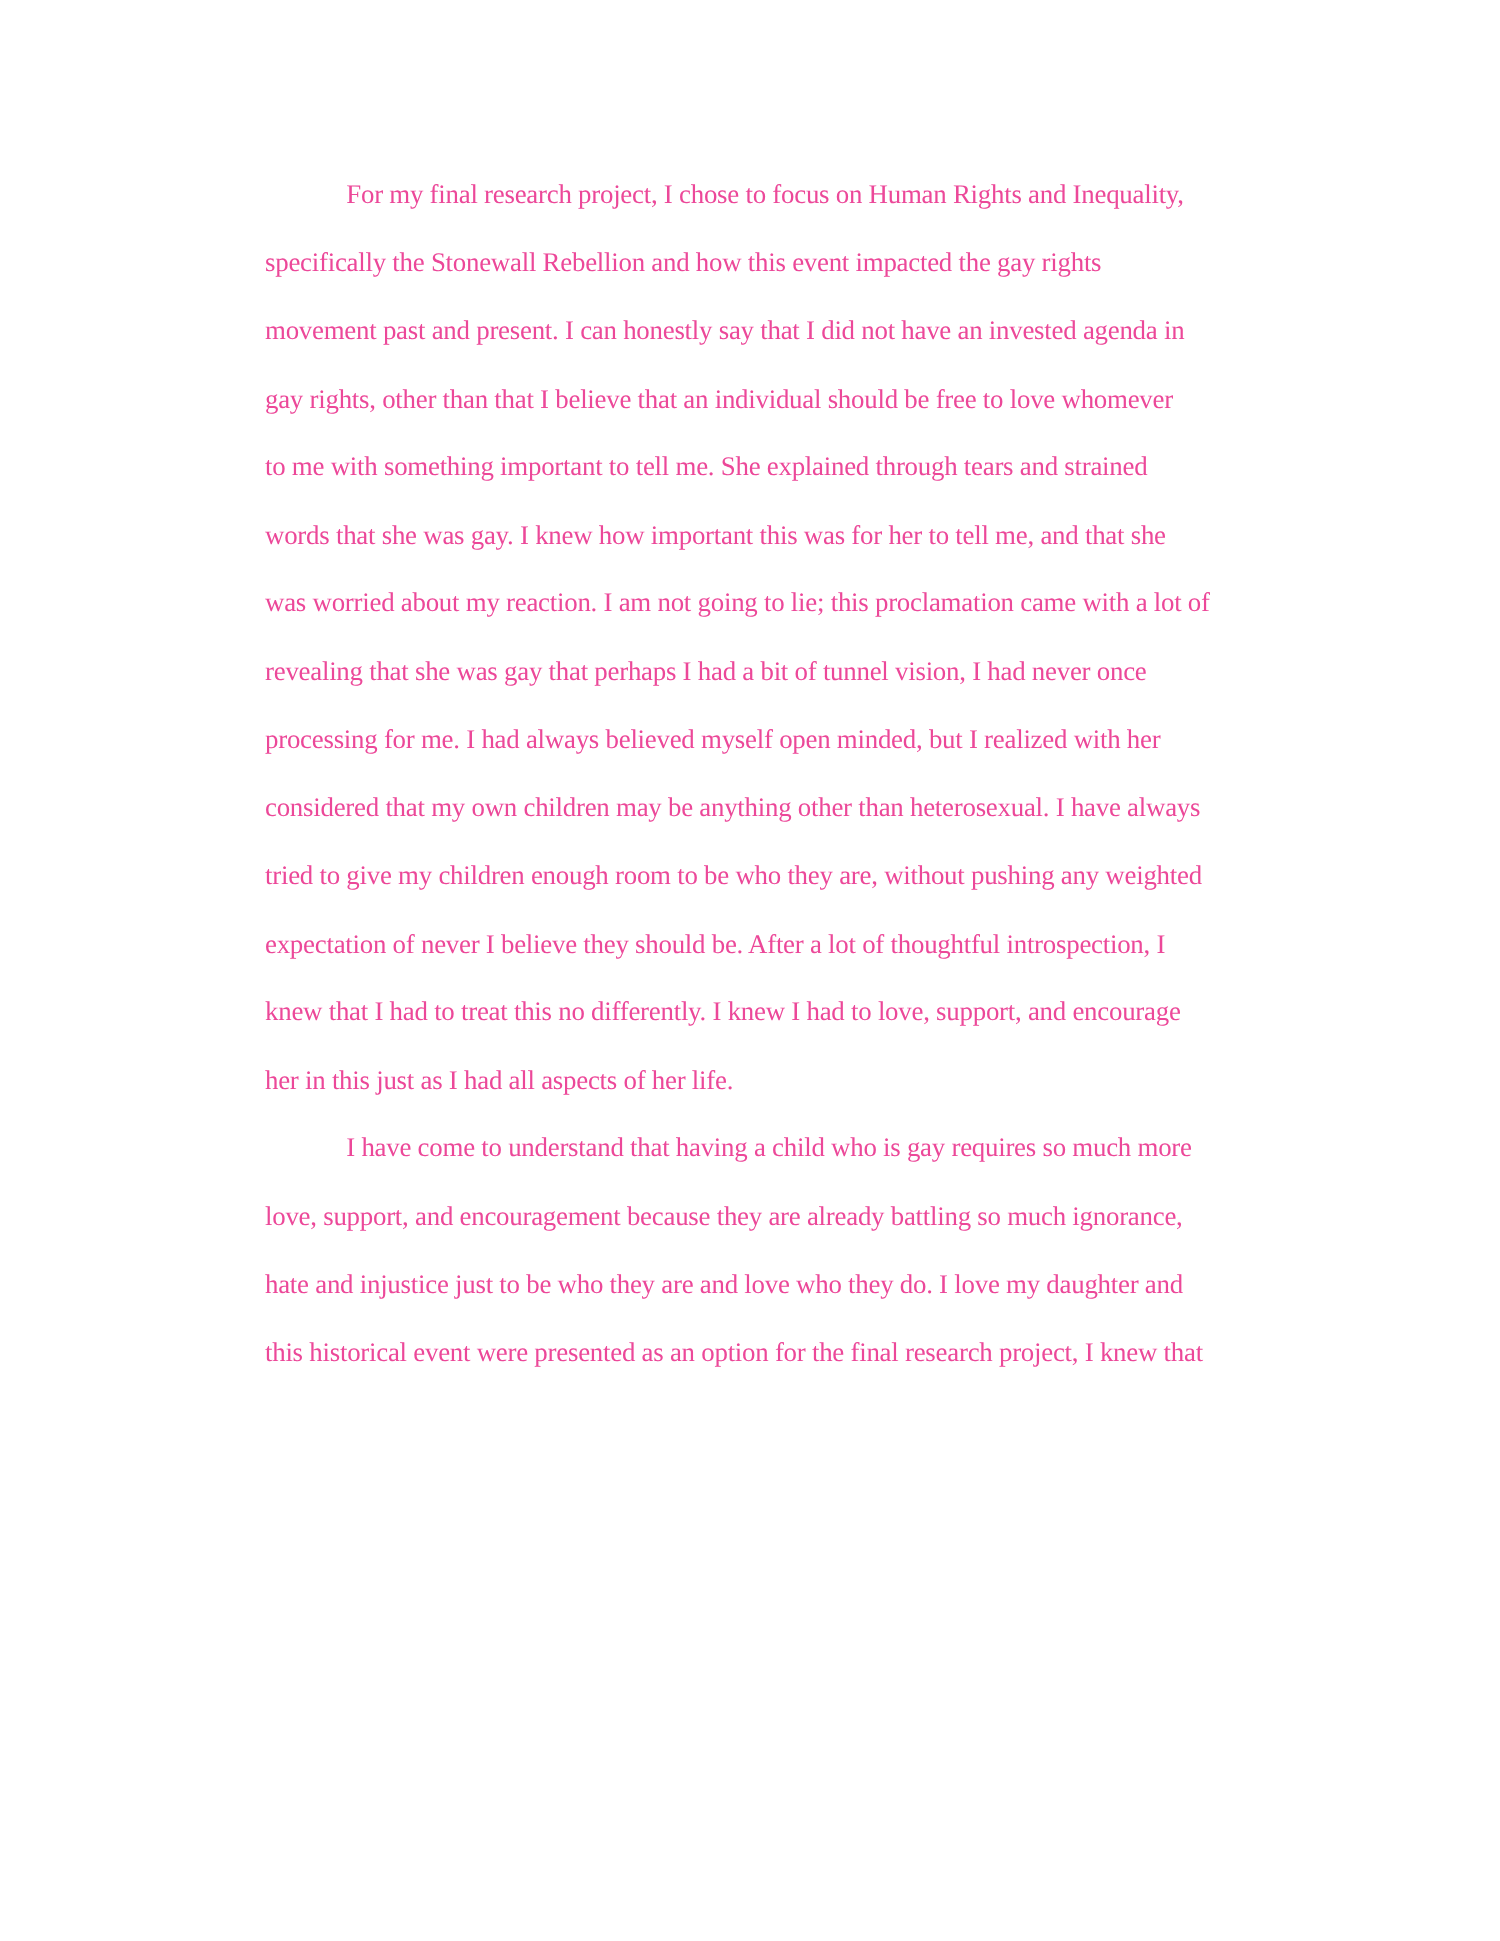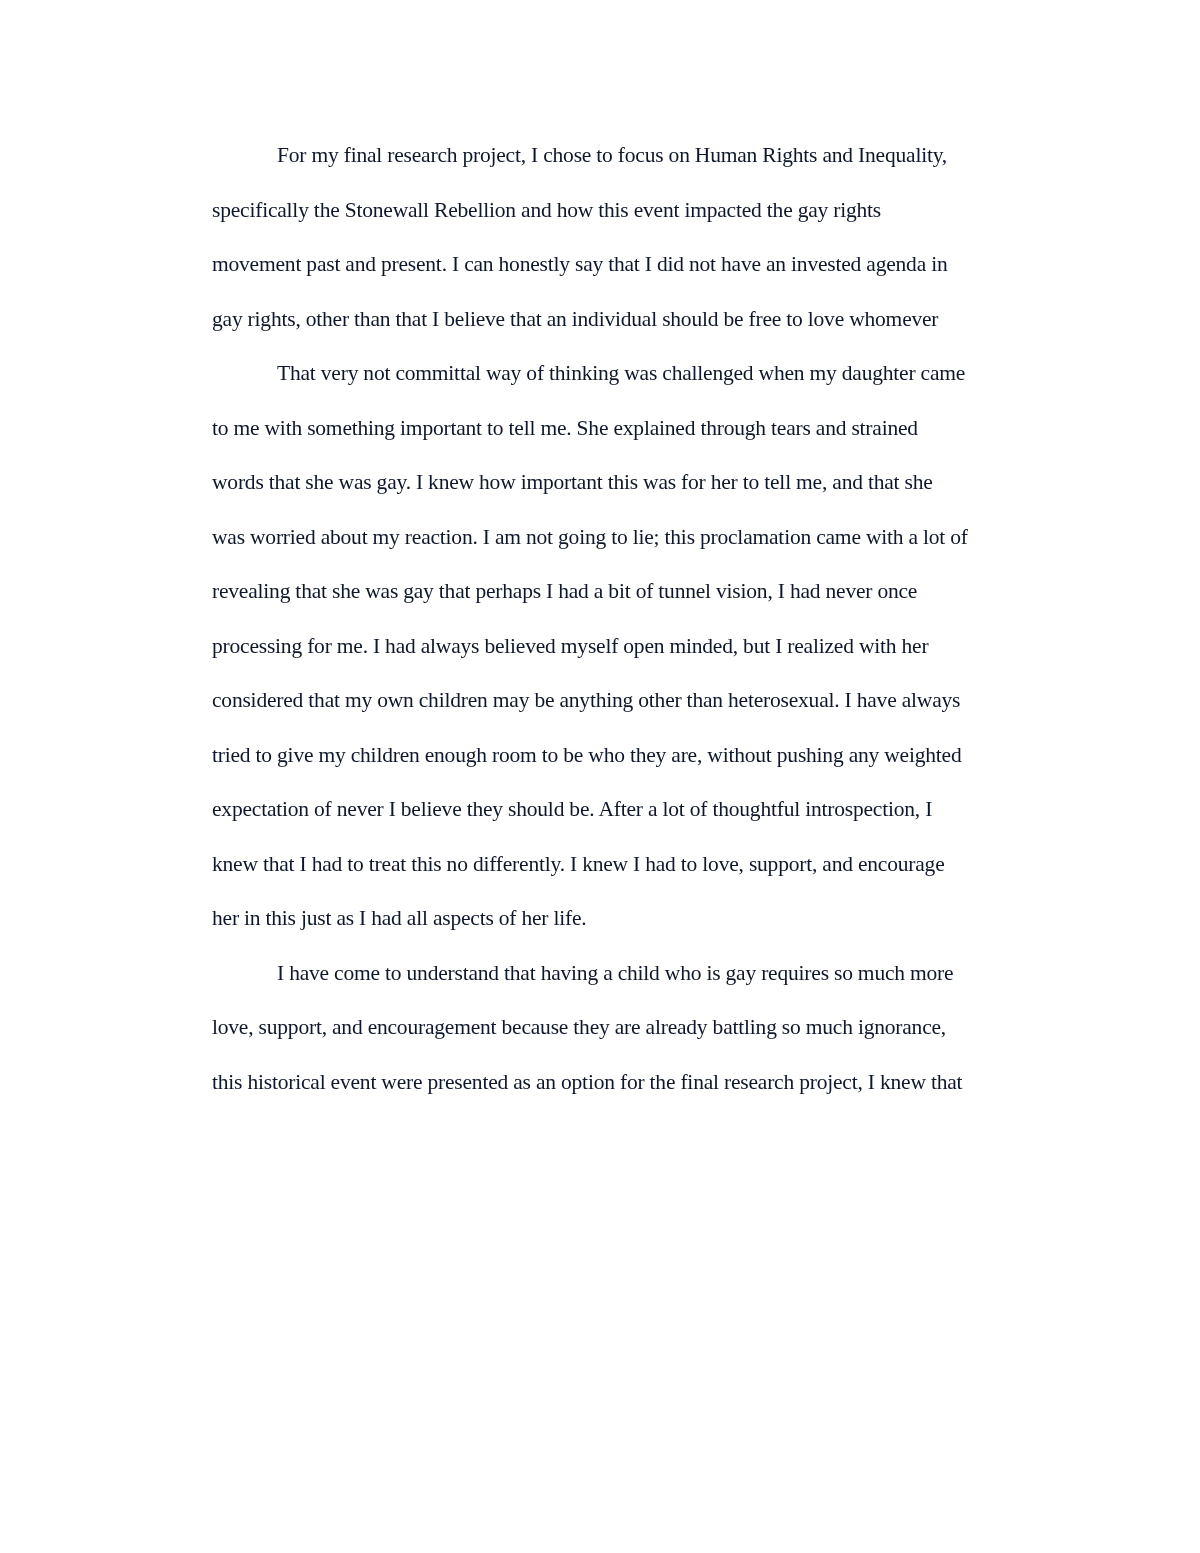--- a/index.html
+++ b/index.html
@@ -7,21 +7,21 @@
     padding: 0;
     background: #ffffff;
   }
   .page {
     position: relative;
     width: 1200px;
     height: 1553px;
     background: #ffffff;
     overflow: hidden;
     font-family: "Liberation Serif", "DejaVu Serif", serif;
-    color: #0f172a;
+    color: #ec4899;
   }
   .essay {
     position: absolute;
     top: 128px;
     left: 212px;
     width: 860px;
   }
   .line {
     font-size: 21.5px;
     line-height: 54.5px;
@@ -38,31 +38,31 @@
 
 <div class="page">
   <div class="essay">
       <div>
         <div class="line first">For my final research project, I chose to focus on Human Rights and Inequality,</div>
         <div class="line">specifically the Stonewall Rebellion and how this event impacted the gay rights</div>
         <div class="line">movement past and present. I can honestly say that I did not have an invested agenda in</div>
         <div class="line">gay rights, other than that I believe that an individual should be free to love whomever</div>
       </div>
       <div>
-        <div class="line first">That very not committal way of thinking was challenged when my daughter came</div>
         <div class="line">to me with something important to tell me. She explained through tears and strained</div>
         <div class="line">words that she was gay. I knew how important this was for her to tell me, and that she</div>
         <div class="line">was worried about my reaction. I am not going to lie; this proclamation came with a lot of</div>
         <div class="line">revealing that she was gay that perhaps I had a bit of tunnel vision, I had never once</div>
         <div class="line">processing for me. I had always believed myself open minded, but I realized with her</div>
         <div class="line">considered that my own children may be anything other than heterosexual. I have always</div>
         <div class="line">tried to give my children enough room to be who they are, without pushing any weighted</div>
         <div class="line">expectation of never I believe they should be. After a lot of thoughtful introspection, I</div>
         <div class="line">knew that I had to treat this no differently. I knew I had to love, support, and encourage</div>
         <div class="line">her in this just as I had all aspects of her life.</div>
       </div>
       <div>
         <div class="line first">I have come to understand that having a child who is gay requires so much more</div>
         <div class="line">love, support, and encouragement because they are already battling so much ignorance,</div>
+        <div class="line">hate and injustice just to be who they are and love who they do. I love my daughter and</div>
         <div class="line">this historical event were presented as an option for the final research project, I knew that</div>
       </div>
     </div>
 </div>
 
 </body></html>

